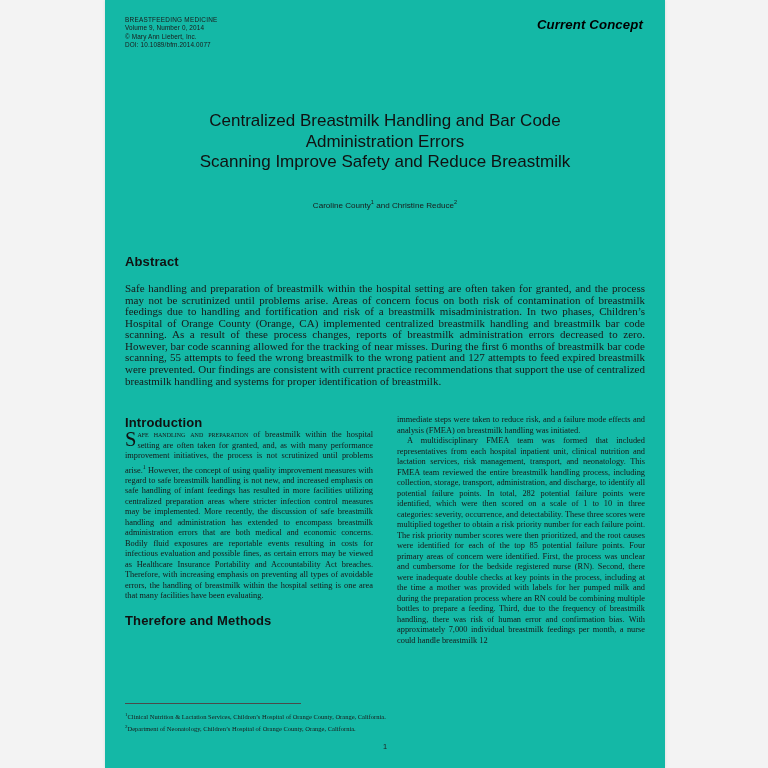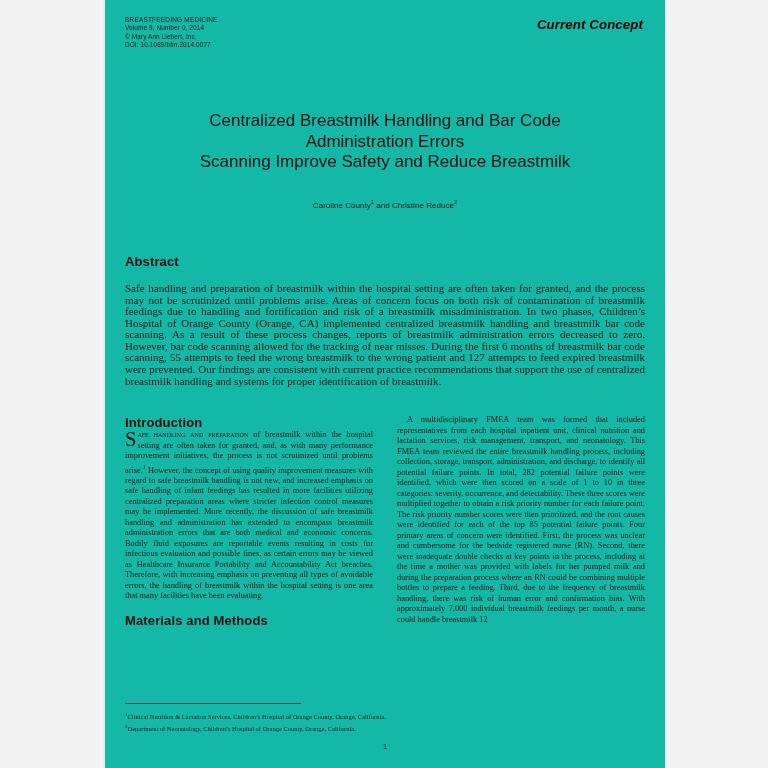--- a/index.html
+++ b/index.html
@@ -182,24 +182,25 @@
       <span class="head-sans">Abstract</span>
       <div class="abstract-body">Safe handling and preparation of breastmilk within the hospital setting are often taken for granted, and the process may not be scrutinized until problems arise. Areas of concern focus on both risk of contamination of breastmilk feedings due to handling and fortification and risk of a breastmilk misadministration. In two phases, Children’s Hospital of Orange County (Orange, CA) implemented centralized breastmilk handling and breastmilk bar code scanning. As a result of these process changes, reports of breastmilk administration errors decreased to zero. However, bar code scanning allowed for the tracking of near misses. During the first 6 months of breastmilk bar code scanning, 55 attempts to feed the wrong breastmilk to the wrong patient and 127 attempts to feed expired breastmilk were prevented. Our findings are consistent with current practice recommendations that support the use of centralized breastmilk handling and systems for proper identification of breastmilk.</div>
     </div>
 
     <div class="columns">
 
       <div class="col">
         <span class="head-sans">Introduction</span>
         <p class="head-gap-after"><span class="dropcap">S</span><span class="smallcaps">AFE HANDLING AND PREPARATION</span><span> of breastmilk within the hospital setting are often taken for granted, and, as with many performance improvement initiatives, the process is not scrutinized until problems arise.</span><sup class="ref">1</sup><span> However, the concept of using quality improvement measures with regard to safe breastmilk handling is not new, and increased emphasis on safe handling of infant feedings has resulted in more facilities utilizing centralized preparation areas where stricter infection control measures may be implemented. More recently, the discussion of safe breastmilk handling and administration has extended to encompass breastmilk administration errors that are both medical and economic concerns. Bodily fluid exposures are reportable events resulting in costs for infectious evaluation and possible fines, as certain errors may be viewed as Healthcare Insurance Portability and Accountability Act breaches. Therefore, with increasing emphasis on preventing all types of avoidable errors, the handling of breastmilk within the hospital setting is one area that many facilities have been evaluating.</span></p>
 
-        <span class="head-sans gap-before-head">Materials and Methods</span>
+        <span class="head-sans gap-before-head">Therefore and Methods</span>
       </div>
 
       <div class="col">
+        <p>immediate steps were taken to reduce risk, and a failure mode effects and analysis (FMEA) on breastmilk handling was initiated.</p>
         <p class="indent">A multidisciplinary FMEA team was formed that included representatives from each hospital inpatient unit, clinical nutrition and lactation services, risk management, transport, and neonatology. This FMEA team reviewed the entire breastmilk handling process, including collection, storage, transport, administration, and discharge, to identify all potential failure points. In total, 282 potential failure points were identified, which were then scored on a scale of 1 to 10 in three categories: severity, occurrence, and detectability. These three scores were multiplied together to obtain a risk priority number for each failure point. The risk priority number scores were then prioritized, and the root causes were identified for each of the top 85 potential failure points. Four primary areas of concern were identified. First, the process was unclear and cumbersome for the bedside registered nurse (RN). Second, there were inadequate double checks at key points in the process, including at the time a mother was provided with labels for her pumped milk and during the preparation process where an RN could be combining multiple bottles to prepare a feeding. Third, due to the frequency of breastmilk handling, there was risk of human error and confirmation bias. With approximately 7,000 individual breastmilk feedings per month, a nurse could handle breastmilk 12</p>
       </div>
 
     </div>
 
     <div class="footnote-rule"></div>
     <div class="footnotes">
       <div><sup>1</sup><span>Clinical Nutrition &amp; Lactation Services, Children’s Hospital of Orange County, Orange, California.</span></div>
       <div><sup>2</sup><span>Department of Neonatology, Children’s Hospital of Orange County, Orange, California.</span></div>
     </div>

